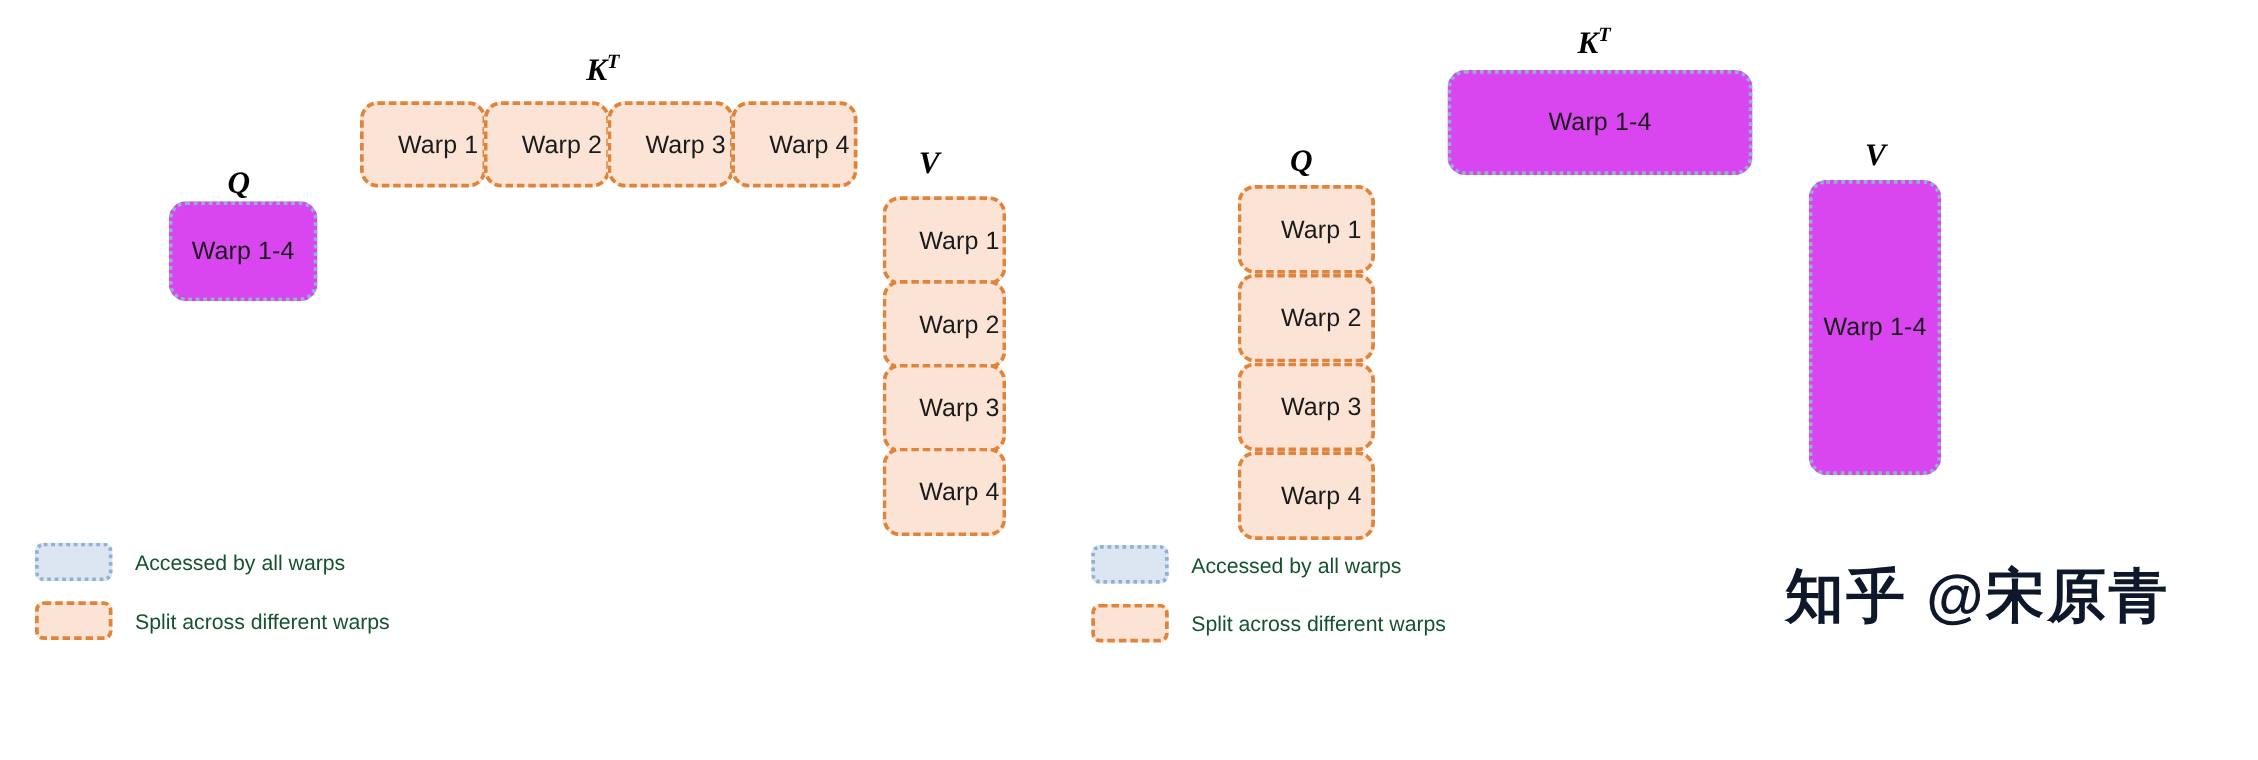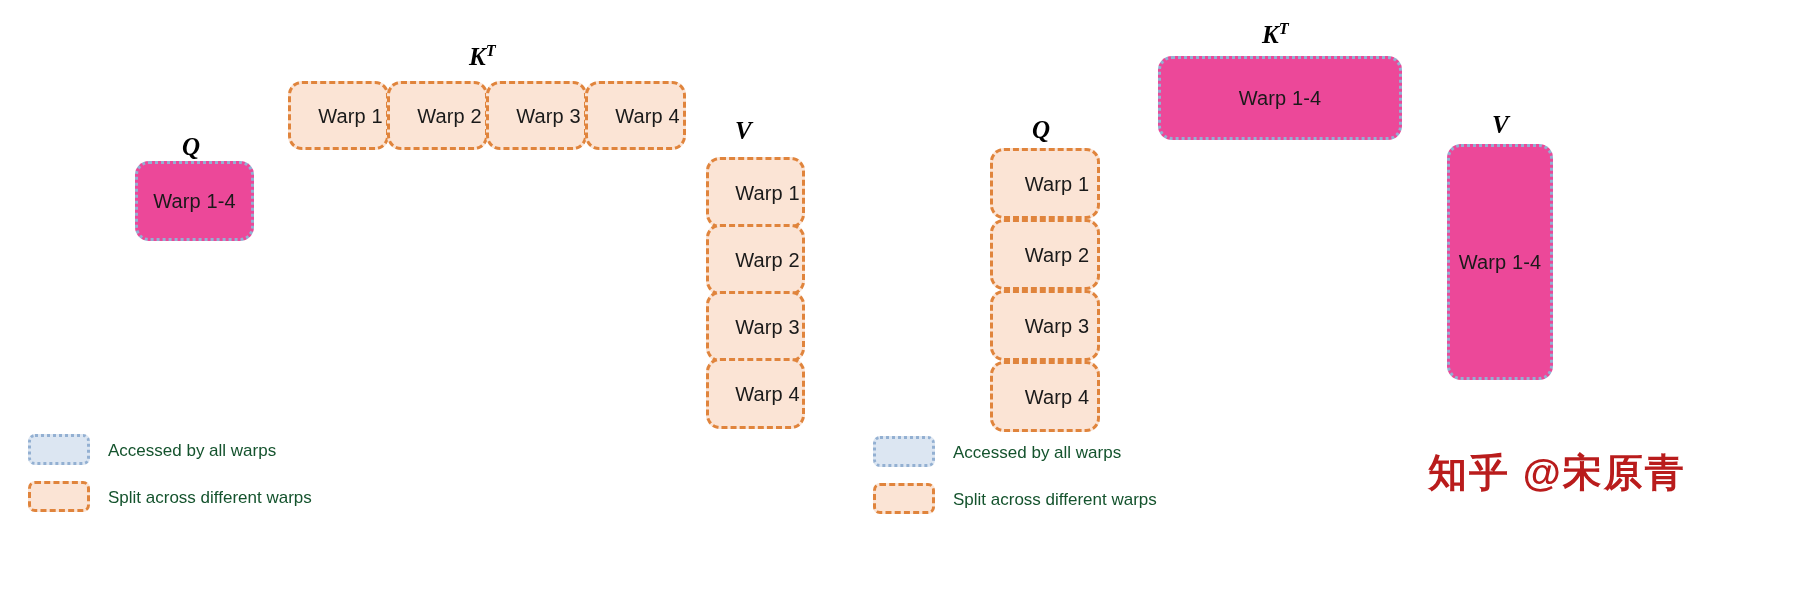--- a/index.html
+++ b/index.html
@@ -27,21 +27,21 @@
     justify-content: center;
     font-size: 20px;
     color: #1a1a1a;
     line-height: 1;
     letter-spacing: .1px;
     white-space: nowrap;
   }
 
   
   .blue-box {
-    background: #ec4899;
+    background: #d946ef;
     border: 3px dotted #93b0d2;
     border-radius: 14px;
   }
 
   
   .orange-box {
     background: #fbe4d5;
     border: 3px dashed #e0843c;
     border-radius: 14px;
     padding-left: 24px;
@@ -84,22 +84,22 @@
     position: absolute;
     font-size: 17px;
     color: #14532d;
     line-height: 1;
     white-space: nowrap;
   }
 
   
   .watermark {
     position: absolute;
-    font-size: 39px;
-    color: #b91c1c;
+    font-size: 47px;
+    color: #0f172a;
     font-weight: bold;
     letter-spacing: 2px;
     line-height: 1;
     white-space: nowrap;
     user-select: none;
   }
 </style>
 </head>
 <body>
 

